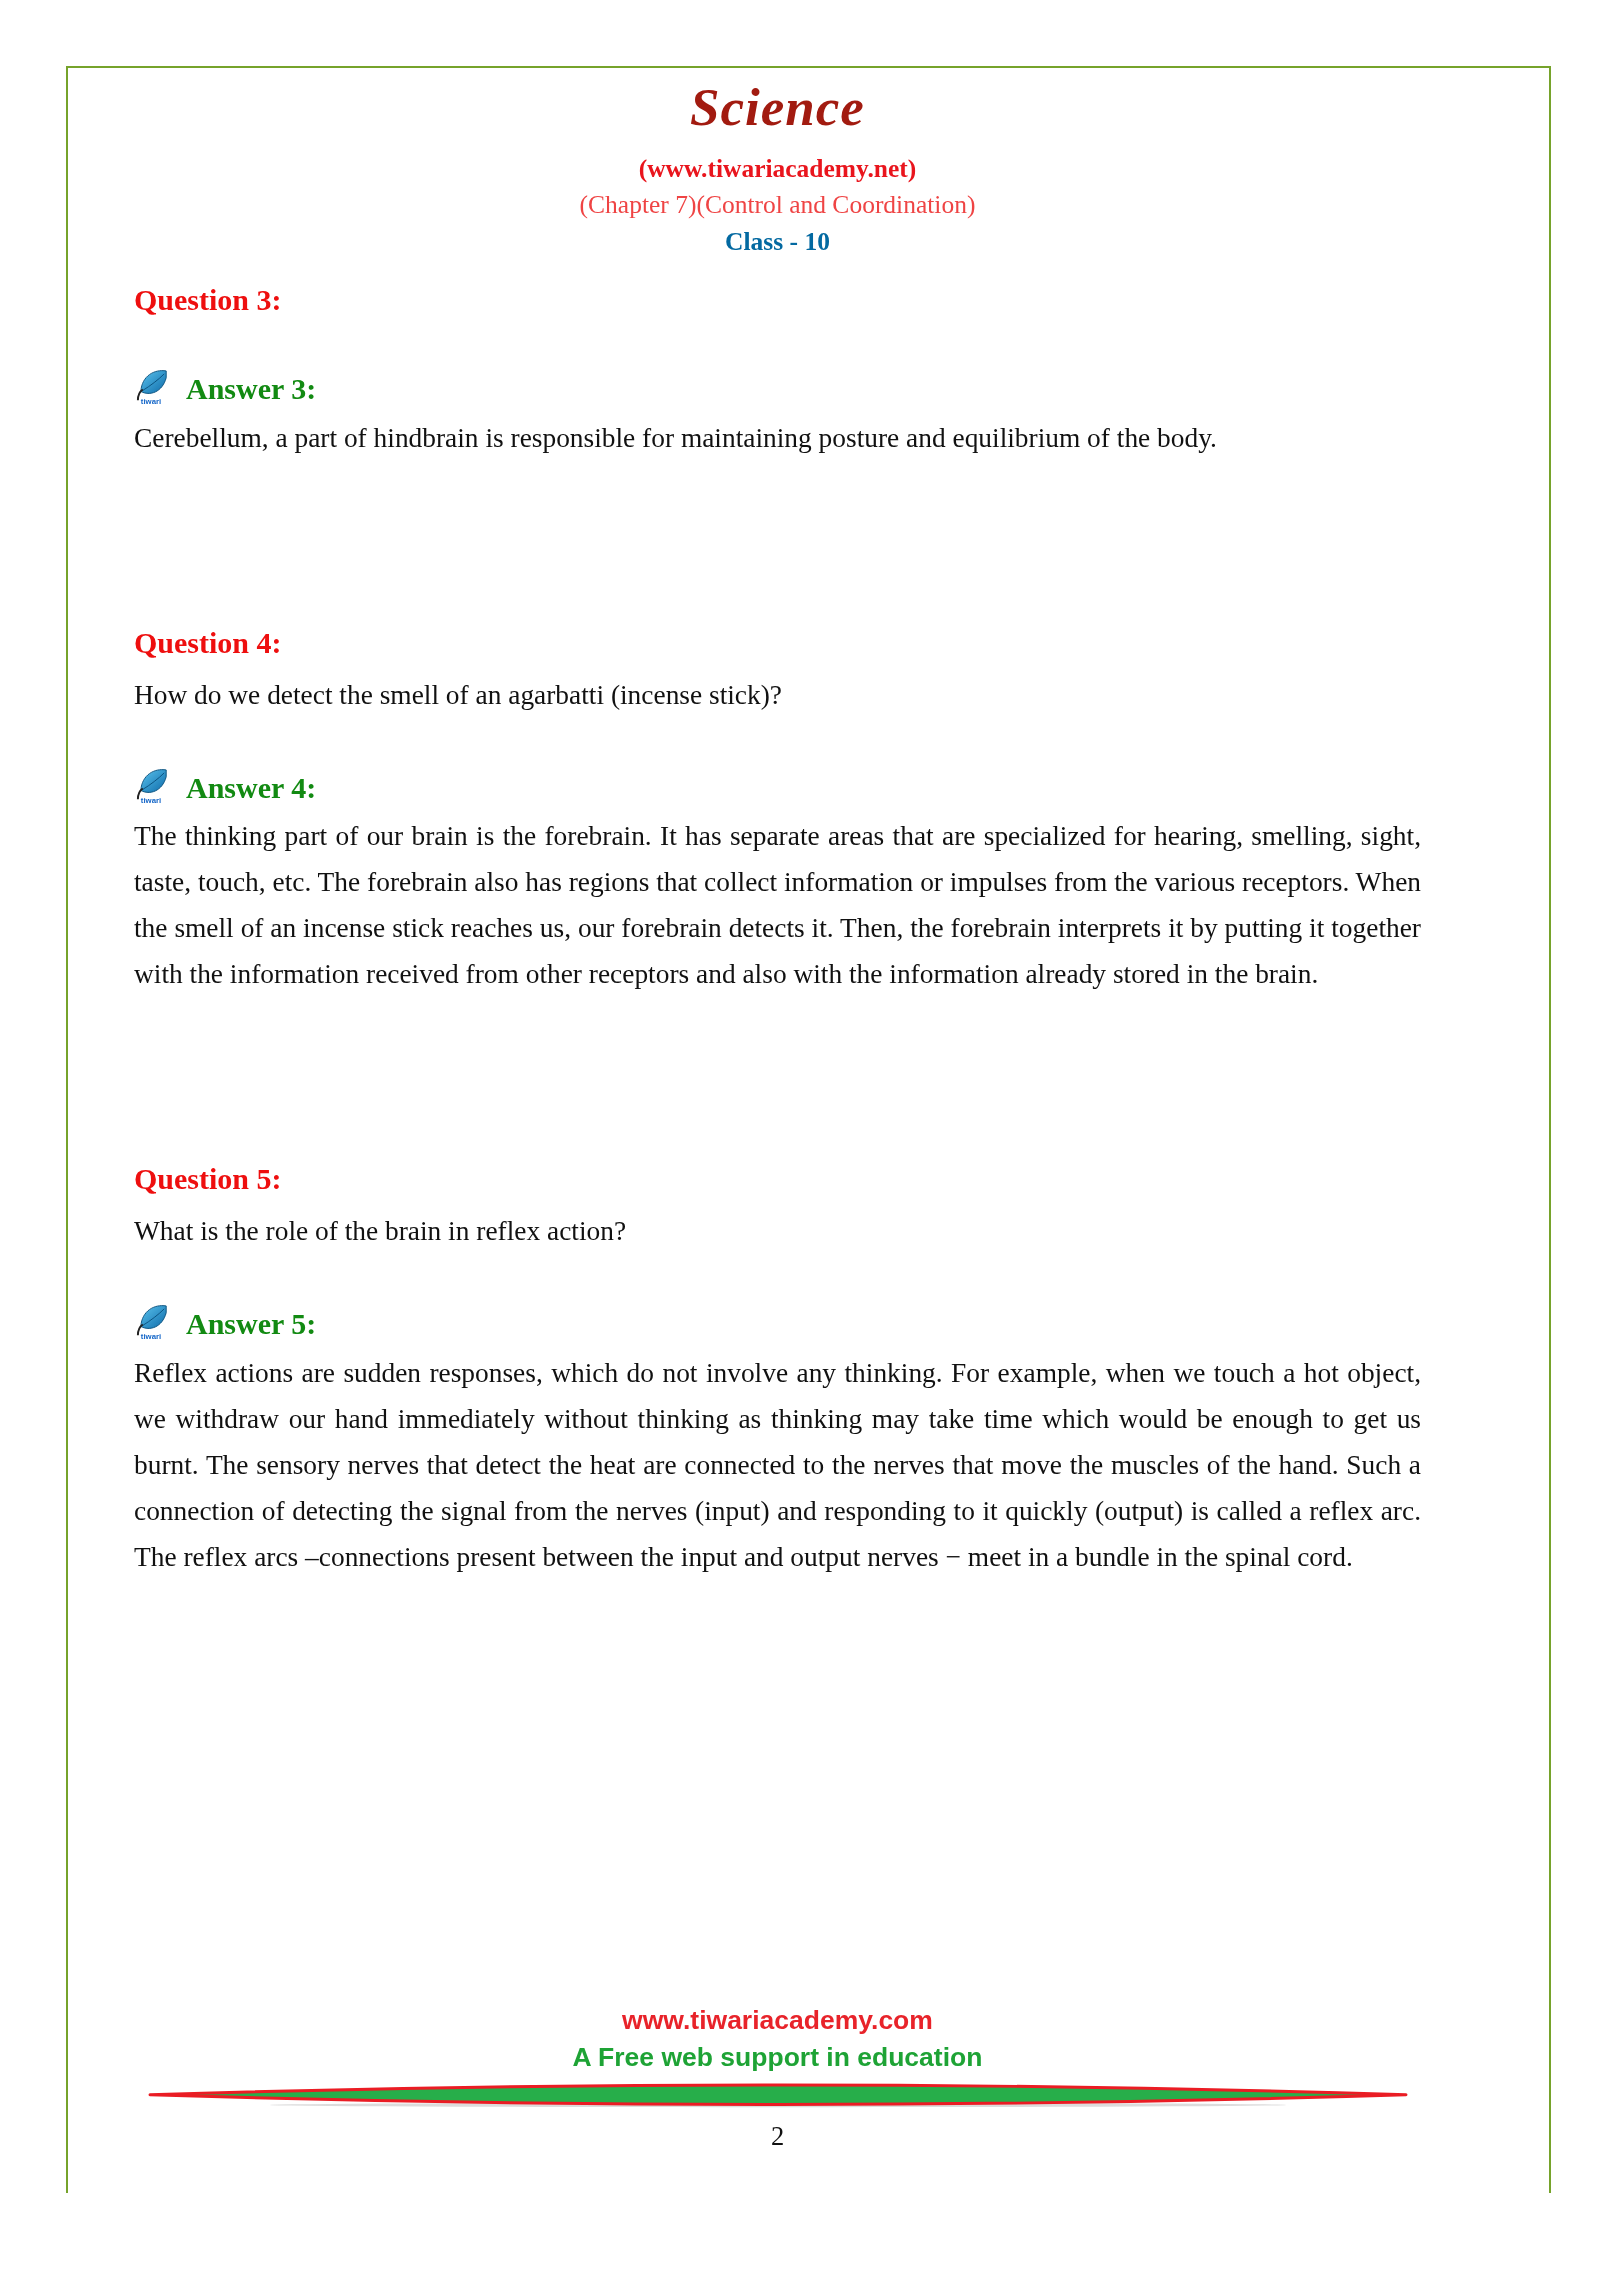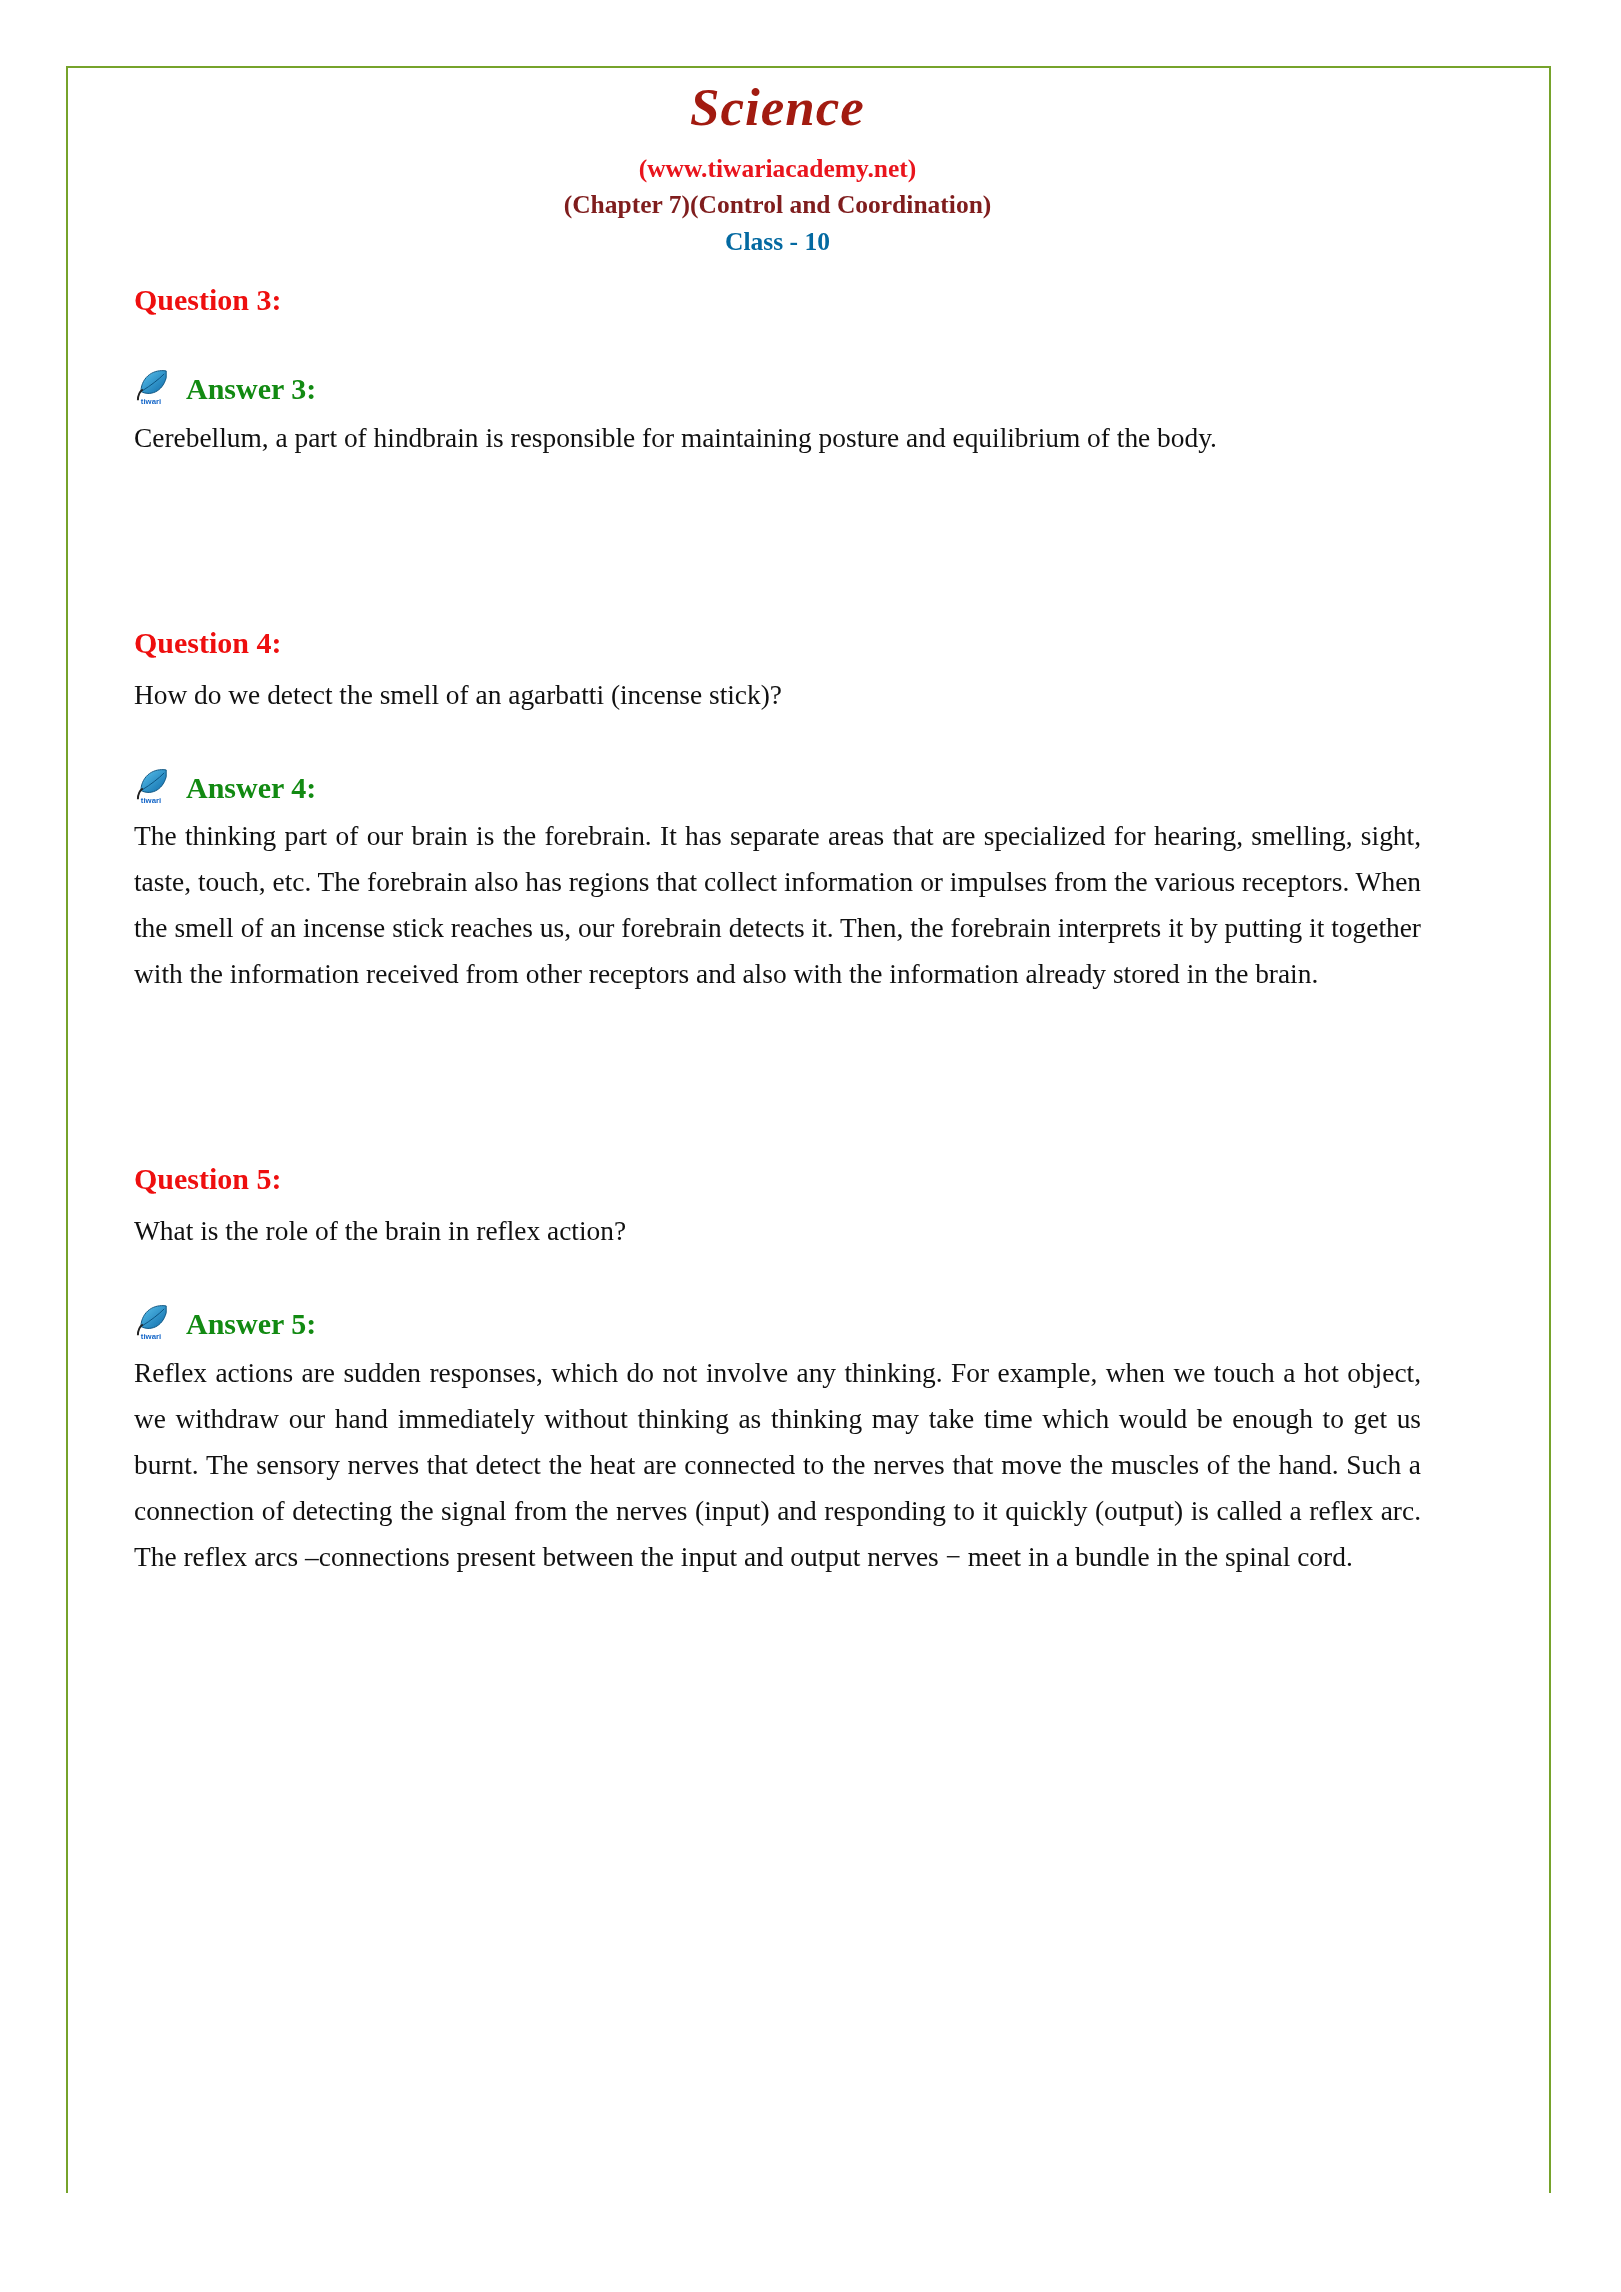--- a/index.html
+++ b/index.html
@@ -30,22 +30,22 @@
     color:#a21b10;
     margin-top:5.9px;
     letter-spacing:1px;
   }
   .doc-site{
     font-size:25.5px;font-weight:bold;
     color:#e9151d;
     margin-top:13.7px;line-height:33px;
   }
   .doc-chapter{
-    font-size:25.5px;font-weight:bold;
-    color:#7f1d1d;
+    font-size:25.5px;font-weight:normal;
+    color:#ef4444;
     margin-top:3.9px;line-height:33px;
   }
   .doc-class{
     font-size:25.5px;font-weight:bold;
     color:#0369a1;
     margin-top:3.9px;line-height:33px;
   }
   .q-head{
     font-size:30px;font-weight:bold;
     color:#ee0f0f;
@@ -178,14 +178,23 @@
           <path d="M9 23 C17 18, 25 12, 31 6" fill="none" stroke="#0a527f" stroke-width="1"></path>
           <path d="M4 33 C4 27, 6 24, 9 22" fill="none" stroke="#222" stroke-width="2"></path>
           <text x="7" y="37" font-size="8" font-weight="bold" fill="#1466c8" font-family="Liberation Sans, sans-serif">tiwari</text>
         </svg>
       </span>
       <span class="a-label">Answer 5:</span>
     </div>
     <div class="a-text">Reflex actions are sudden responses, which do not involve any thinking. For example, when we touch a hot object, we withdraw our hand immediately without thinking as thinking may take time which would be enough to get us burnt. The sensory nerves that detect the heat are connected to the nerves that move the muscles of the hand. Such a connection of detecting the signal from the nerves (input) and responding to it quickly (output) is called a reflex arc. The reflex arcs –connections present between the input and output nerves − meet in a bundle in the spinal cord.</div>
   </div>
 
+  <div class="footer">
+    <div class="footer-site">www.tiwariacademy.com</div>
+    <div class="footer-tagline">A Free web support in education</div>
+    <svg class="footer-divider" viewBox="0 0 1296 28" xmlns="http://www.w3.org/2000/svg">
+      <ellipse cx="648" cy="23.5" rx="520" ry="2.2" fill="rgba(140,140,140,0.30)"></ellipse>
+      <path d="M6 13 Q648 -7 1290 13 Q648 33 6 13 Z" fill="#27ae4a" stroke="#ea1c24" stroke-width="3" stroke-linejoin="round"></path>
+    </svg>
+    <div class="page-number">2</div>
+  </div>
 </div>
 
 
 </body></html>

